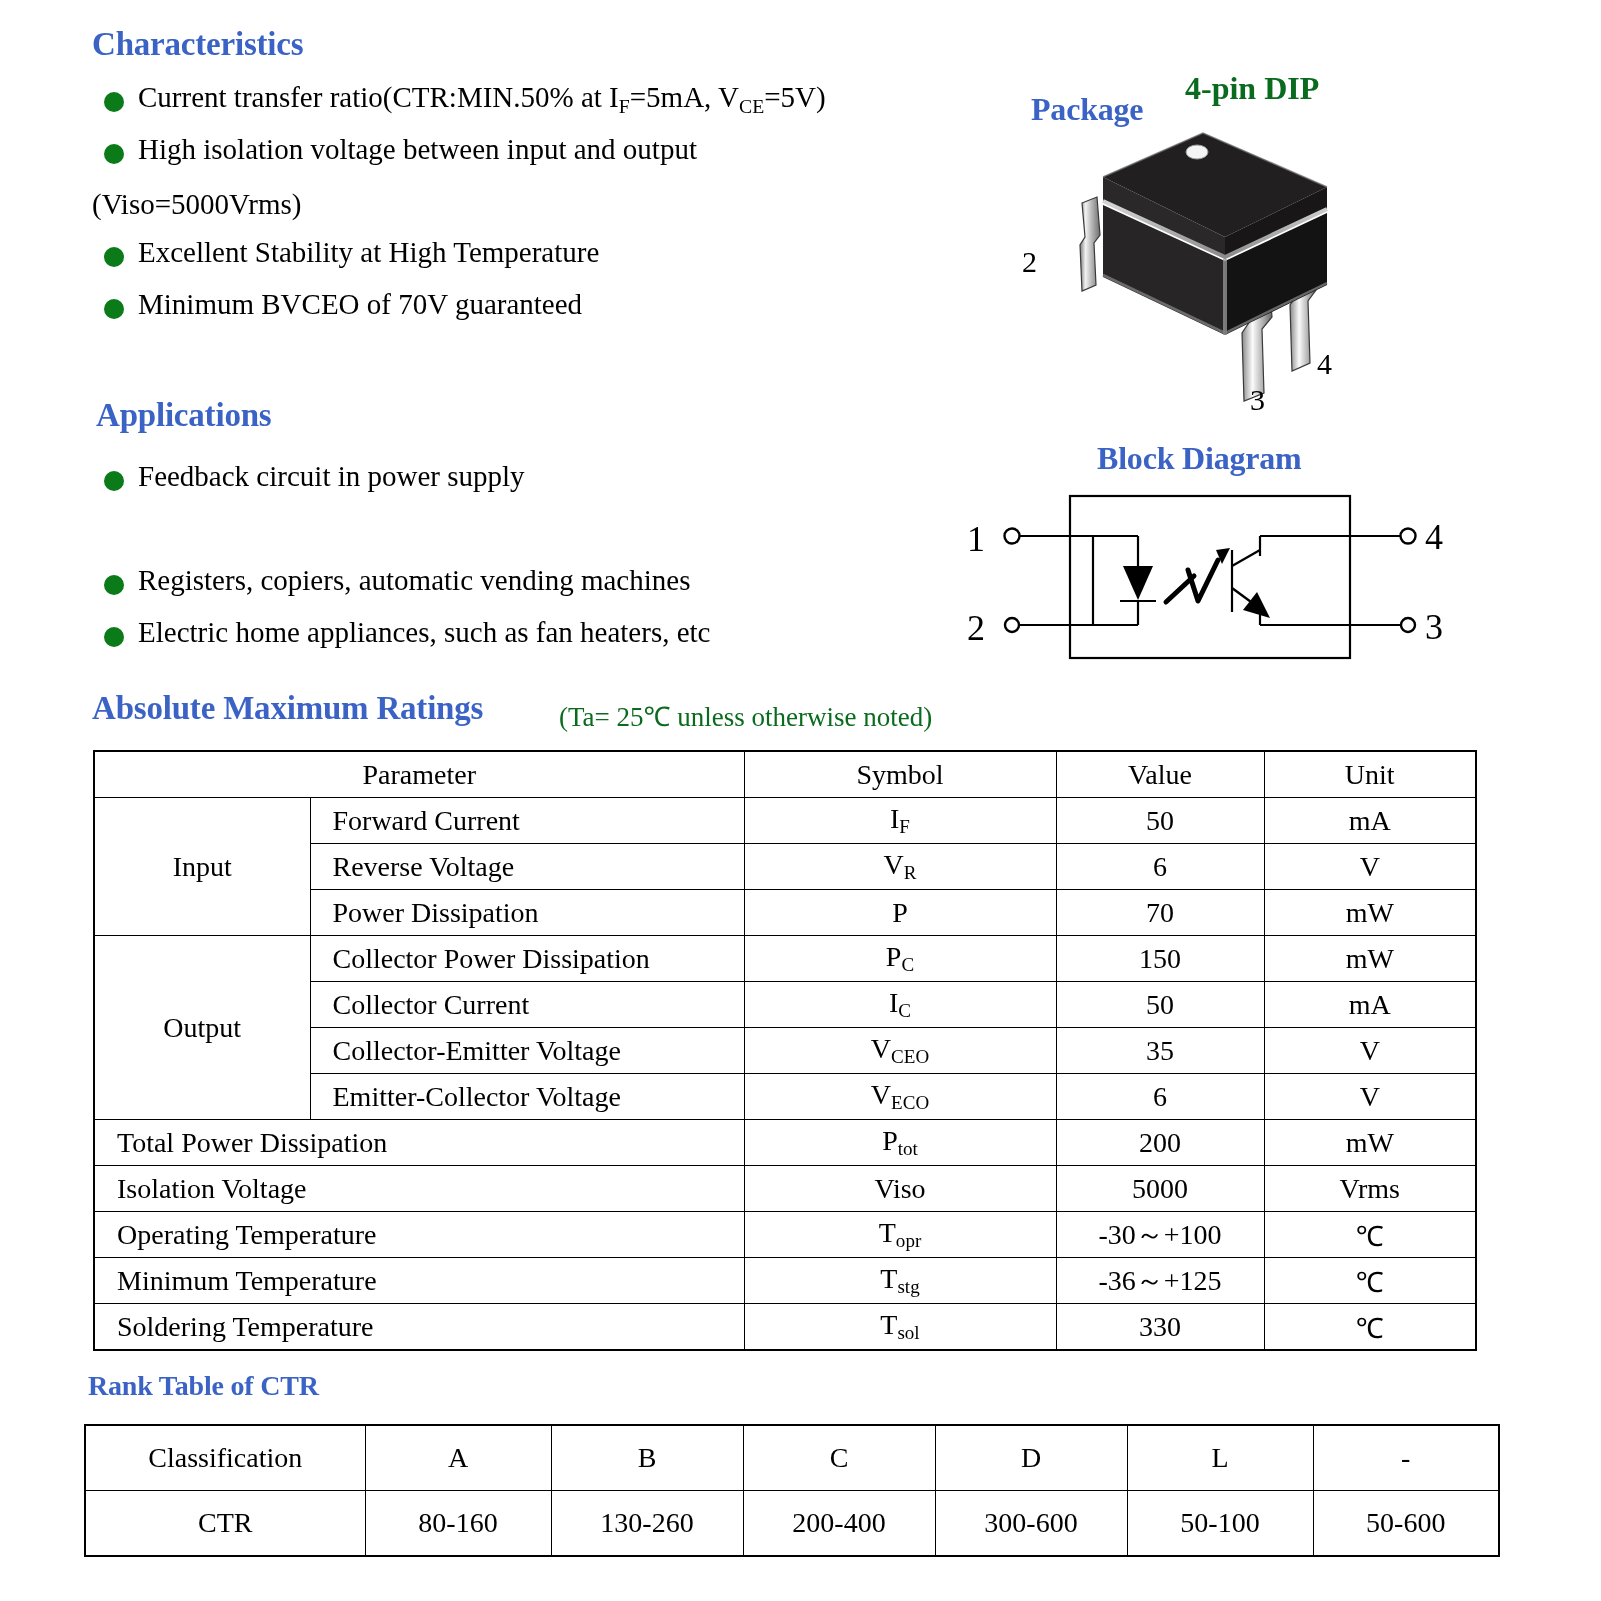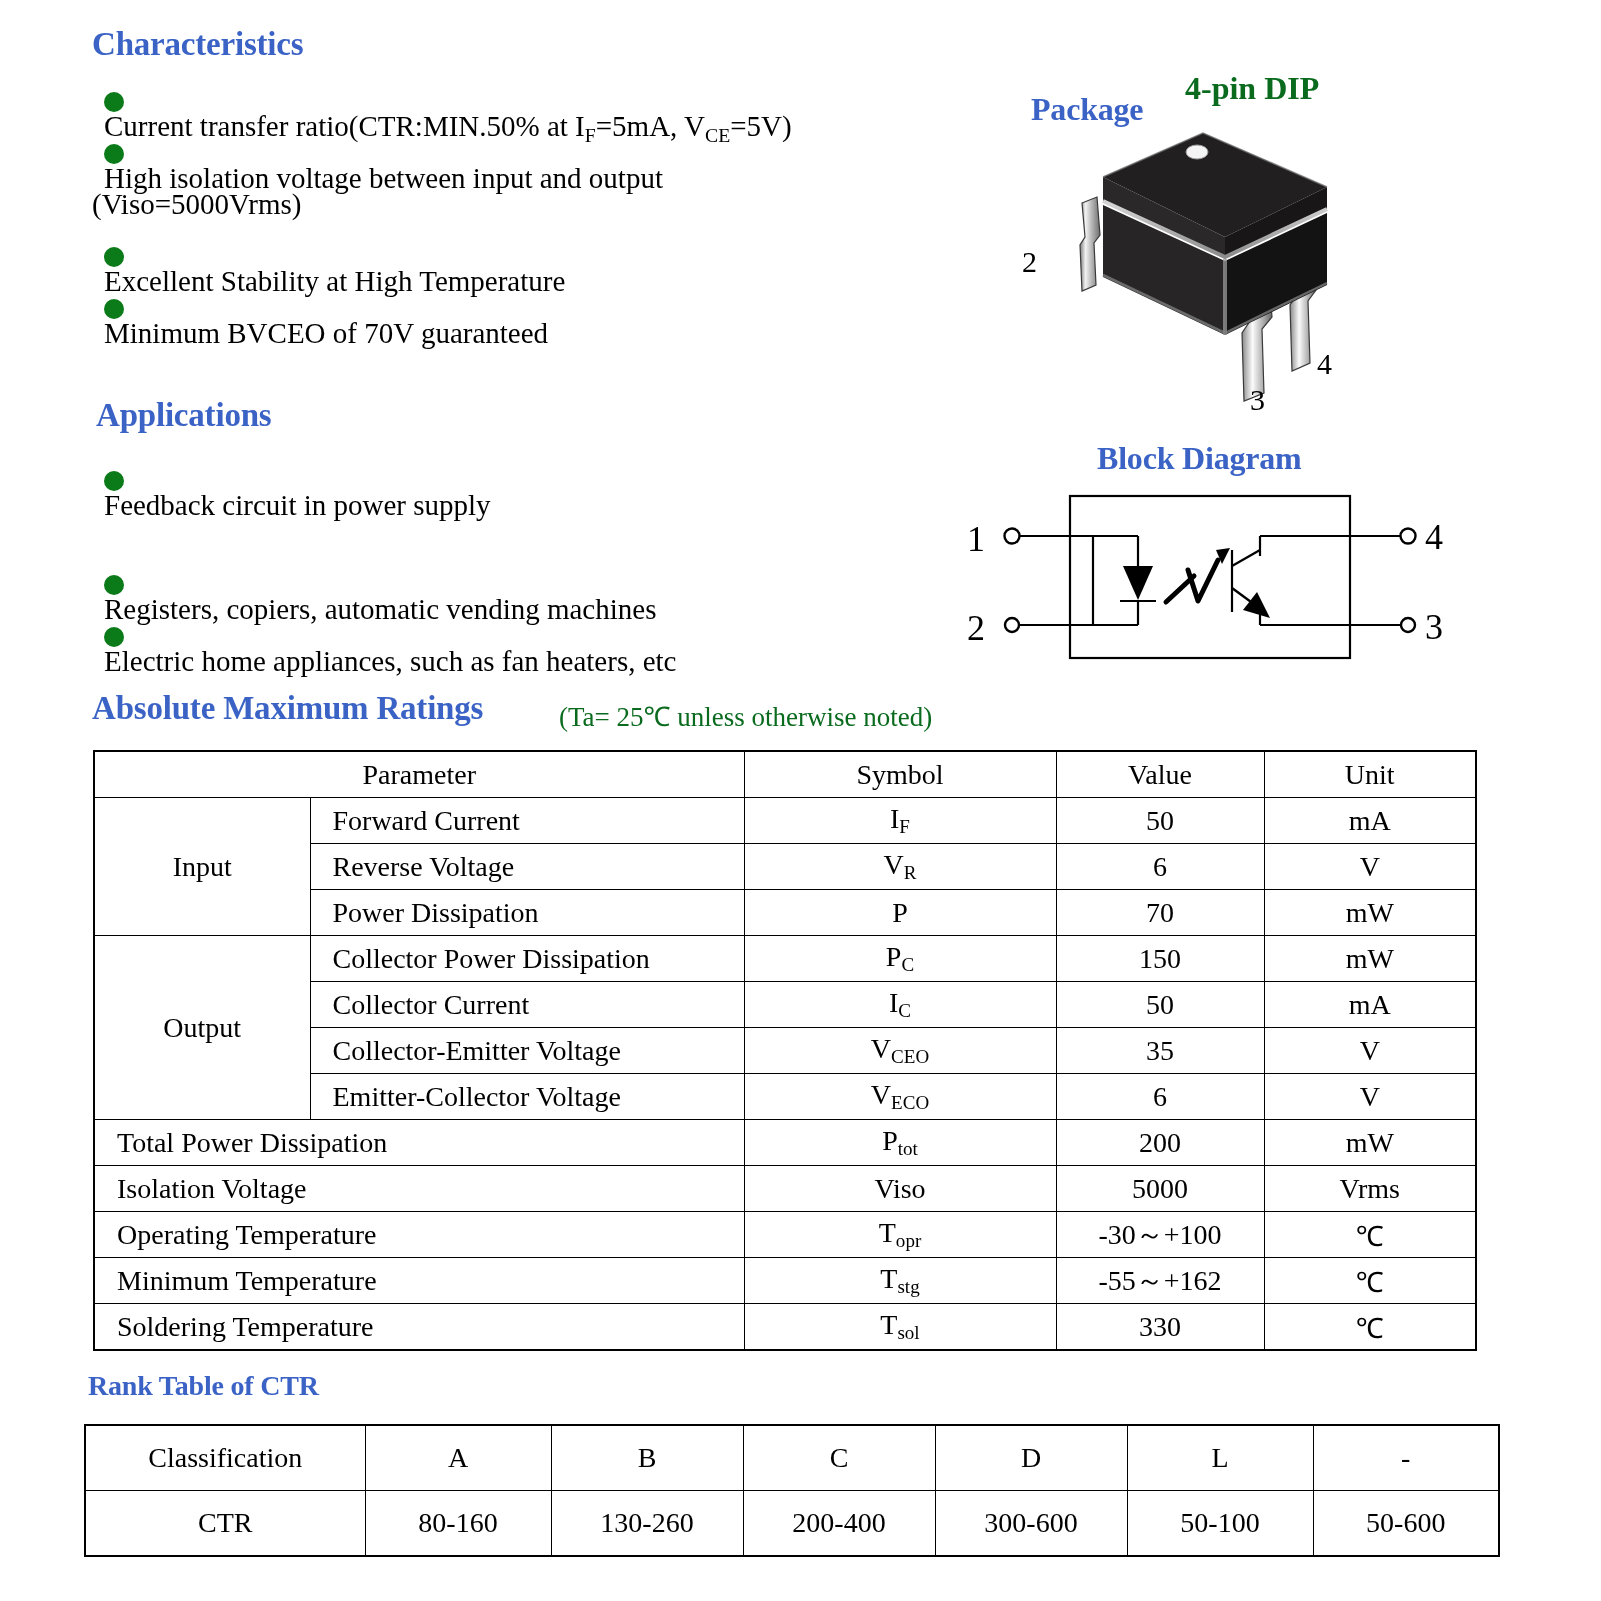--- a/index.html
+++ b/index.html
@@ -32,21 +32,20 @@
     font-size:27px;
     white-space:nowrap;
     margin-left:16px;
   }
 
   
   .bullet-row{
     display:flex;
     align-items:flex-start;
     white-space:nowrap;
-    flex-direction:column;
   }
   .dot{
     width:20px;height:20px;border-radius:50%;
     background:#0b7a18;
     flex:0 0 auto;
     margin-right:14px;
     margin-top:9px;
   }
   .btext{
     font-size:29px;
@@ -344,21 +343,21 @@
           </tr>
           <tr>
             <td class="lft" colspan="2">Operating Temperature</td>
             <td>T<sub>opr</sub></td>
             <td>-30～+100</td>
             <td>℃</td>
           </tr>
           <tr>
             <td class="lft" colspan="2">Minimum Temperature</td>
             <td>T<sub>stg</sub></td>
-            <td>-55～+162</td>
+            <td>-36～+125</td>
             <td>℃</td>
           </tr>
           <tr>
             <td class="lft" colspan="2">Soldering Temperature</td>
             <td>T<sub>sol</sub></td>
             <td>330</td>
             <td>℃</td>
           </tr>
         </tbody>
     </table>

